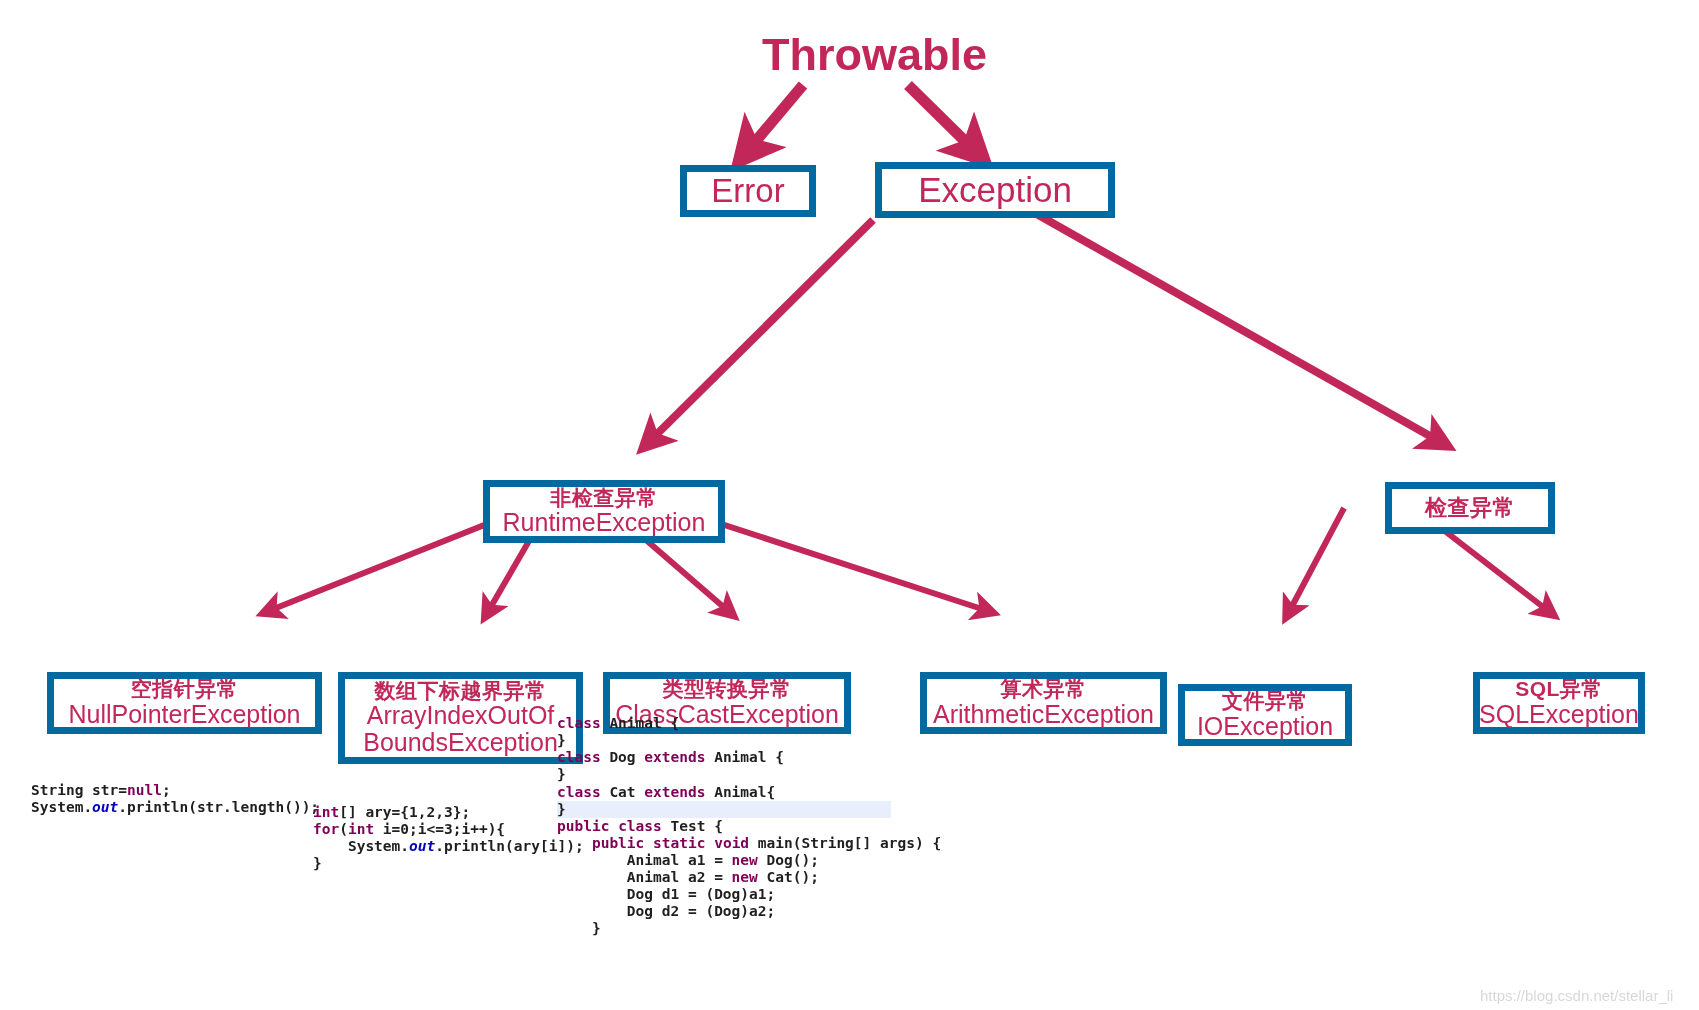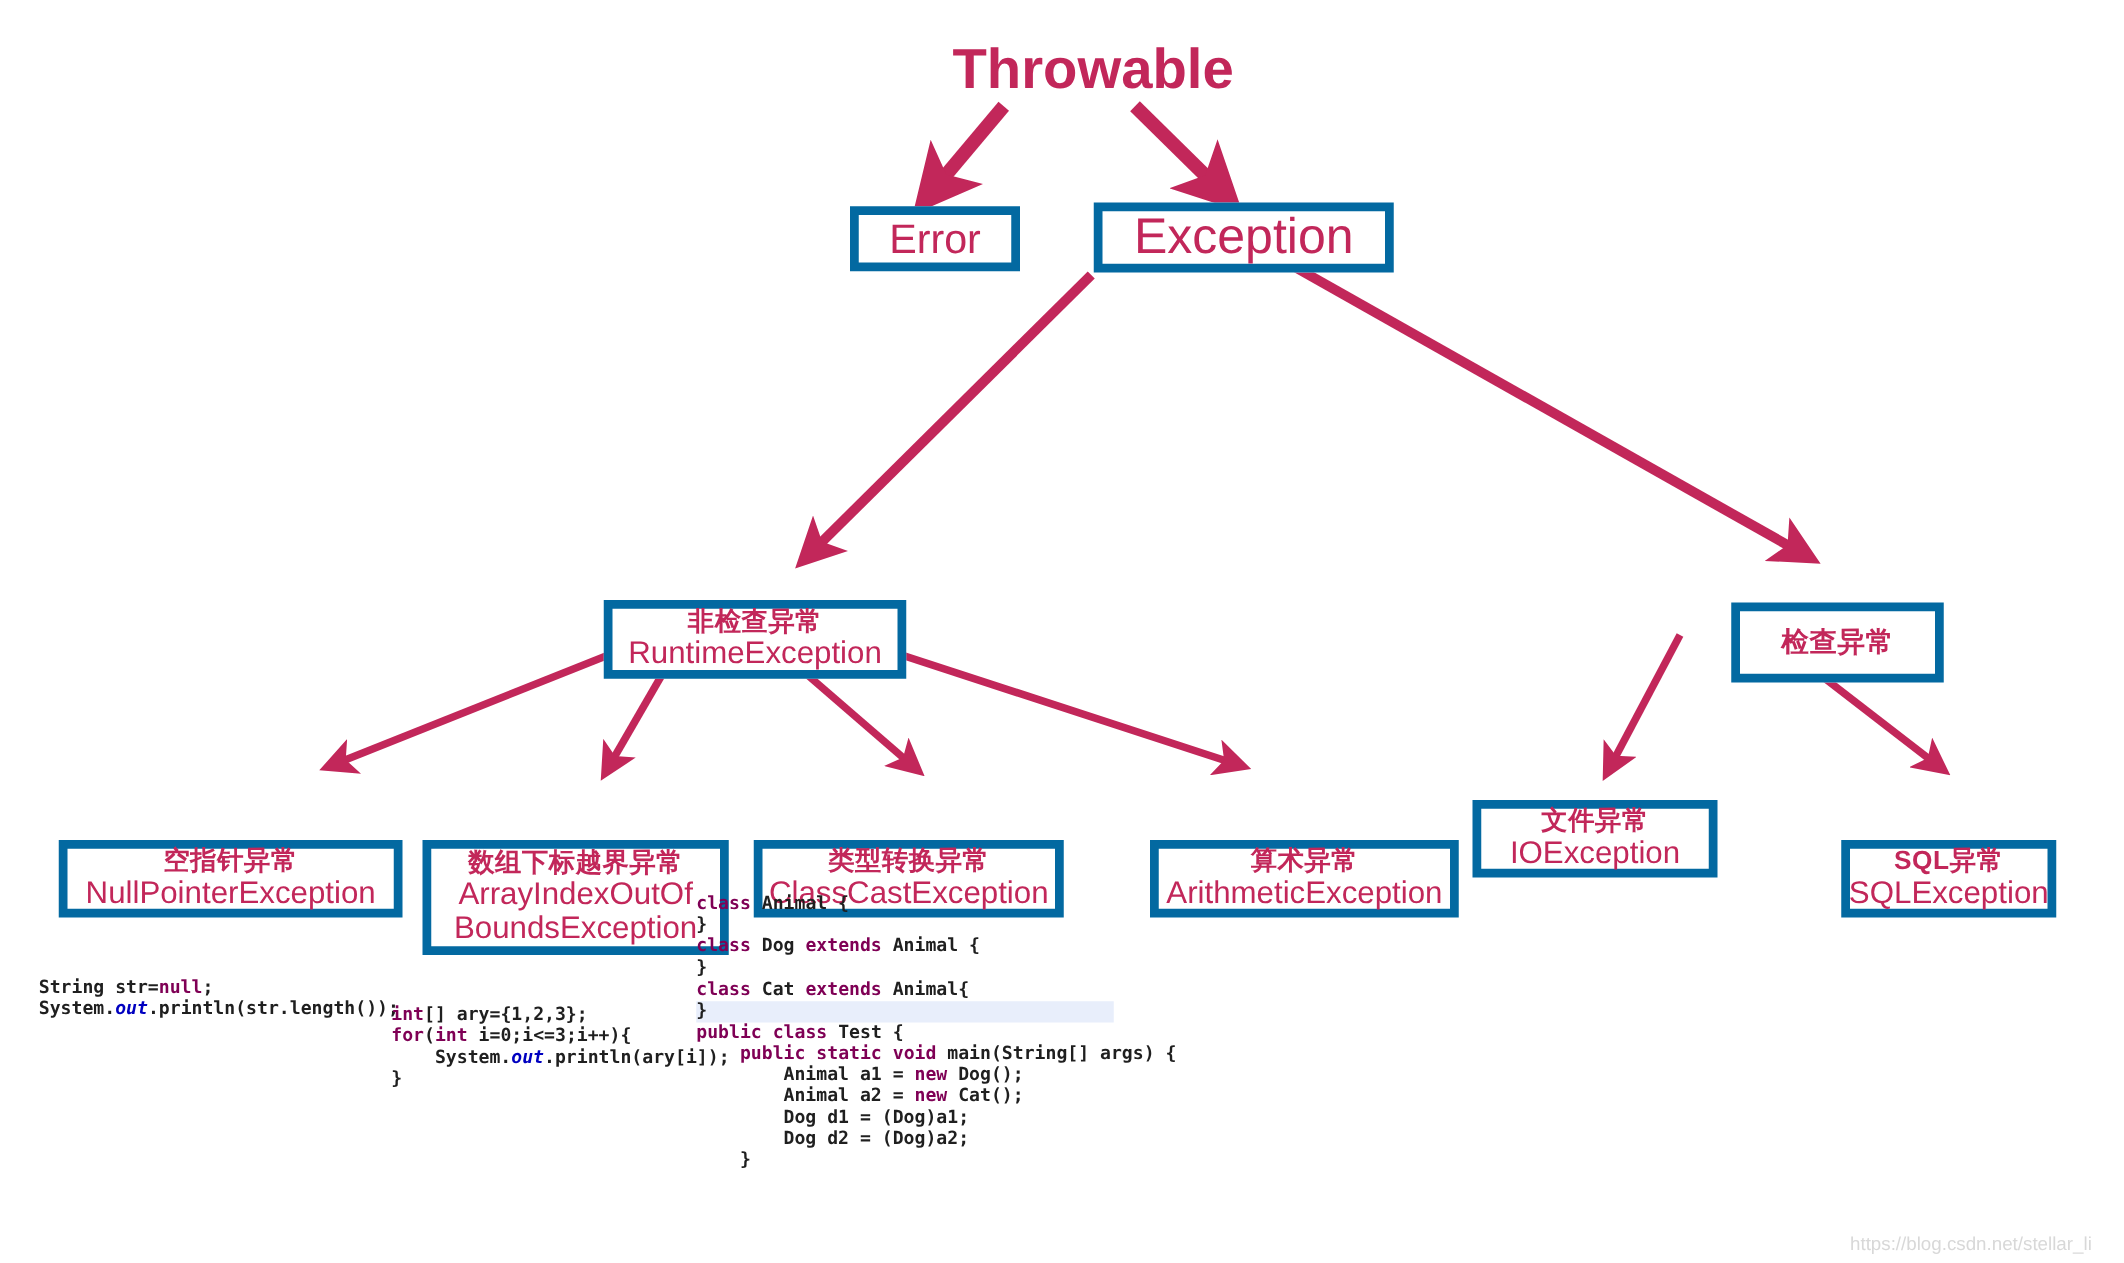--- a/index.html
+++ b/index.html
@@ -105,29 +105,29 @@
     <line x1="1415" y1="496" x2="1547" y2="598" stroke="#c2275a" stroke-width="6" marker-end="url(#ah)"></line>
   </svg>
 
   <div class="root-title" style="left:762px; top:17px; font-size:45px;">Throwable</div>
 
   <div class="node-box" style="left:680px; top:153px; width:136px; height:52px;">
     <span class="en" style="font-size:33px;">Error</span>
   </div>
 
   <div class="node-box" style="left:875px; top:150px; width:240px; height:56px;">
-    <span class="en" style="font-size:40px;">Exception</span>
+    <span class="en" style="font-size:35px;">Exception</span>
   </div>
 
   <div class="node-box" style="left:483px; top:468px; width:242px; height:63px;">
     <span class="cn" style="font-size:21px;">非检查异常</span>
     <span class="en" style="font-size:25px;">RuntimeException</span>
   </div>
 
-  <div class="node-box" style="left:1385px; top:470px; width:170px; height:64px;">
+  <div class="node-box" style="left:1385px; top:470px; width:170px; height:52px;">
     <span class="cn" style="font-size:22px;">检查异常</span>
   </div>
 
   <div class="node-box" style="left:47px; top:660px; width:275px; height:62px;">
     <span class="cn" style="font-size:21px;">空指针异常</span>
     <span class="en" style="font-size:25px;">NullPointerException</span>
   </div>
 
   <div class="node-box" style="left:338px; top:660px; width:245px; height:92px;">
     <span class="cn" style="font-size:21px;">数组下标越界异常</span>
@@ -138,21 +138,21 @@
   <div class="node-box" style="left:603px; top:660px; width:248px; height:62px;">
     <span class="cn" style="font-size:21px;">类型转换异常</span>
     <span class="en" style="font-size:25px;">ClassCastException</span>
   </div>
 
   <div class="node-box" style="left:920px; top:660px; width:247px; height:62px;">
     <span class="cn" style="font-size:21px;">算术异常</span>
     <span class="en" style="font-size:25px;">ArithmeticException</span>
   </div>
 
-  <div class="node-box" style="left:1178px; top:628px; width:196px; height:62px;">
+  <div class="node-box" style="left:1178px; top:672px; width:174px; height:62px;">
     <span class="cn" style="font-size:21px;">文件异常</span>
     <span class="en" style="font-size:25px;">IOException</span>
   </div>
 
   <div class="node-box" style="left:1473px; top:660px; width:172px; height:62px;">
     <span class="cn" style="font-size:21px;">SQL异常</span>
     <span class="en" style="font-size:25px;">SQLException</span>
   </div>
 
   <div class="code" style="left:31px; top:753px;">

